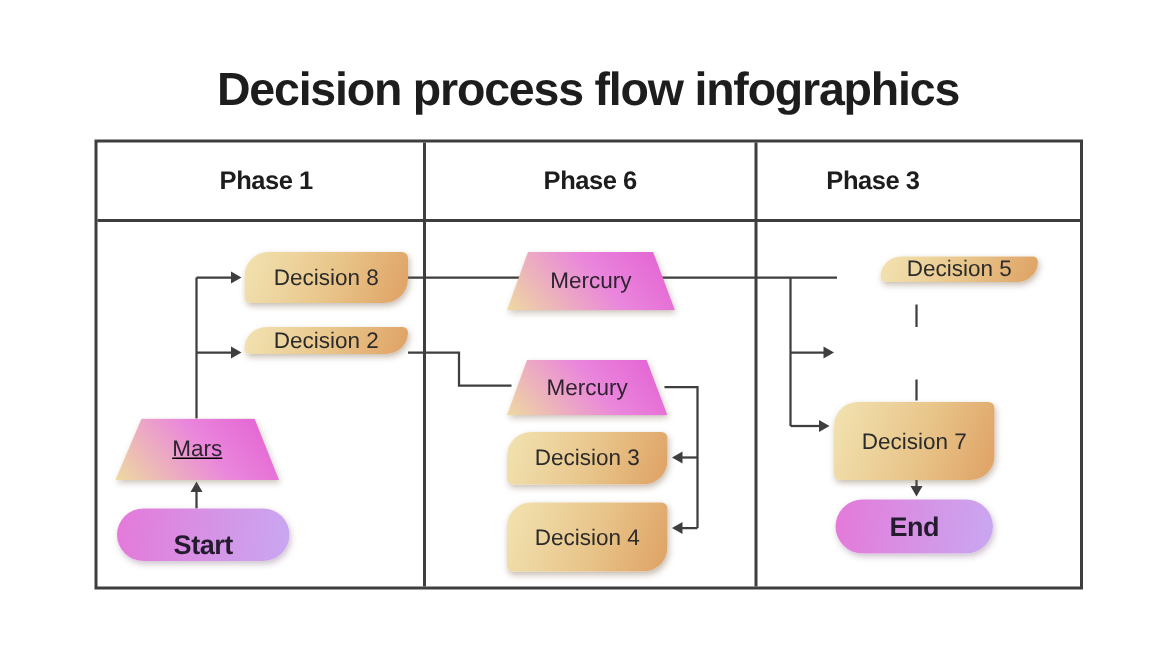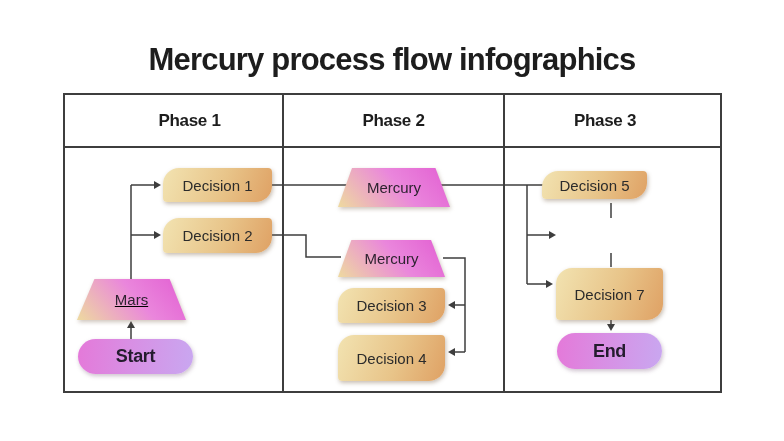--- a/index.html
+++ b/index.html
@@ -10,60 +10,60 @@
          font-size:31px;font-weight:800;letter-spacing:-0.8px;color:#1d1d1d;}
   
   .table-frame{position:absolute;left:63px;top:93px;width:655px;height:296px;
                border:2px solid #3e3e3e;z-index:0;}
   .col-divider{position:absolute;top:0;width:0;height:100%;border-left:2px solid #3e3e3e;}
   .col-divider.c1{left:217px;}
   .col-divider.c2{left:438px;}
   .header-divider{position:absolute;left:0;top:51px;width:100%;height:0;border-top:2px solid #3e3e3e;}
   .phase-header{position:absolute;top:0;height:51px;display:flex;align-items:center;justify-content:center;
                 font-size:17px;font-weight:700;letter-spacing:-0.3px;color:#1d1d1d;}
-  .phase-header.p1{left:16px;width:217px;}
+  .phase-header.p1{left:4px;width:217px;}
   .phase-header.p2{left:219px;width:219px;}
-  .phase-header.p3{left:446px;width:188px;}
+  .phase-header.p3{left:423px;width:188px;}
   
   #edges{position:absolute;left:0;top:0;z-index:1;}
   
   .card{position:absolute;z-index:2;display:flex;align-items:center;justify-content:center;
         background:linear-gradient(110deg,#f2e3b1 0%,#e8c489 55%,#dfa164 100%);
         border-radius:16px 4px 16px 4px;font-size:15px;color:#2b2b2b;
         box-shadow:1px 2px 4px rgba(130,108,85,0.45);}
   .trap-wrap{position:absolute;z-index:2;filter:drop-shadow(1px 2px 2px rgba(130,108,85,0.4));}
   .trap{width:100%;height:100%;display:flex;align-items:center;justify-content:center;
         background:linear-gradient(50deg,#eeda9f 0%,#ea86dc 55%,#e25ed2 100%);
         clip-path:polygon(12.5% 0, 87% 0, 100% 100%, 0% 100%);
         font-size:15px;color:#2e2330;}
   .trap.mars-shape{clip-path:polygon(16% 0, 85% 0, 100% 100%, 0% 100%);}
   .pill{position:absolute;z-index:2;display:flex;align-items:center;justify-content:center;
         background:linear-gradient(95deg,#e479d9 0%,#d88fe4 45%,#c9a7f0 100%);
         border-radius:18px;font-size:18px;font-weight:700;letter-spacing:-0.3px;color:#241c2e;
         box-shadow:1px 2px 4px rgba(130,100,130,0.4);}
   
   .n-decision1{left:163px;top:168px;width:109px;height:34px;}
-  .n-decision2{left:163px;top:218px;width:109px;height:35px;}
+  .n-decision2{left:163px;top:218px;width:109px;height:18px;}
   .n-mars{left:77px;top:279px;width:109px;height:41px;text-decoration:underline;}
-  .n-start{left:78px;top:339px;width:115px;height:35px;}
+  .n-start{left:78px;top:339px;width:115px;height:35px;align-items:flex-end;}
   .n-mercury1{left:338px;top:168px;width:112px;height:39px;}
   .n-mercury2{left:338px;top:240px;width:107px;height:37px;}
   .n-decision3{left:338px;top:288px;width:107px;height:35px;}
   .n-decision4{left:338px;top:335px;width:107px;height:46px;}
-  .n-decision5{left:542px;top:171px;width:105px;height:28px;}
+  .n-decision5{left:587px;top:171px;width:105px;height:17px;}
   .n-decision6{left:558px;top:219px;width:105px;height:34px;}
   .n-decision7{left:556px;top:268px;width:107px;height:52px;}
   .n-end{left:557px;top:333px;width:105px;height:36px;}
 </style>
 </head>
 <body>
 
 <div id="canvas">
 
-  <div class="title">Mercury process flow infographics</div>
+  <div class="title">Decision process flow infographics</div>
 
   <svg id="edges" width="784" height="441" viewBox="0 0 784 441">
     <g stroke="#3e3e3e" stroke-width="1.5" fill="none">
 
       <polyline points="131,339 131,323"></polyline>
 
       <polyline points="131,279 131,185"></polyline>
       <polyline points="131,185 155,185"></polyline>
       <polyline points="131,235 155,235"></polyline>
 
@@ -93,26 +93,26 @@
       <polygon points="127,328 131,321 135,328"></polygon>
       <polygon points="607,324 611,331 615,324"></polygon>
     </g>
   </svg>
 
   <div class="table-frame">
     <div class="col-divider c1"></div>
     <div class="col-divider c2"></div>
     <div class="header-divider"></div>
     <div class="phase-header p1">Phase 1</div>
-    <div class="phase-header p2">Phase 2</div>
+    <div class="phase-header p2">Phase 6</div>
     <div class="phase-header p3">Phase 3</div>
   </div>
 
   <div class="card n-decision1">
-    <span>Decision 1</span>
+    <span>Decision 8</span>
   </div>
   <div class="card n-decision2">
     <span>Decision 2</span>
   </div>
   <div class="trap-wrap n-mars">
     <div class="trap mars-shape">
       <span>Mars</span>
     </div>
   </div>
   <div class="pill n-start">

